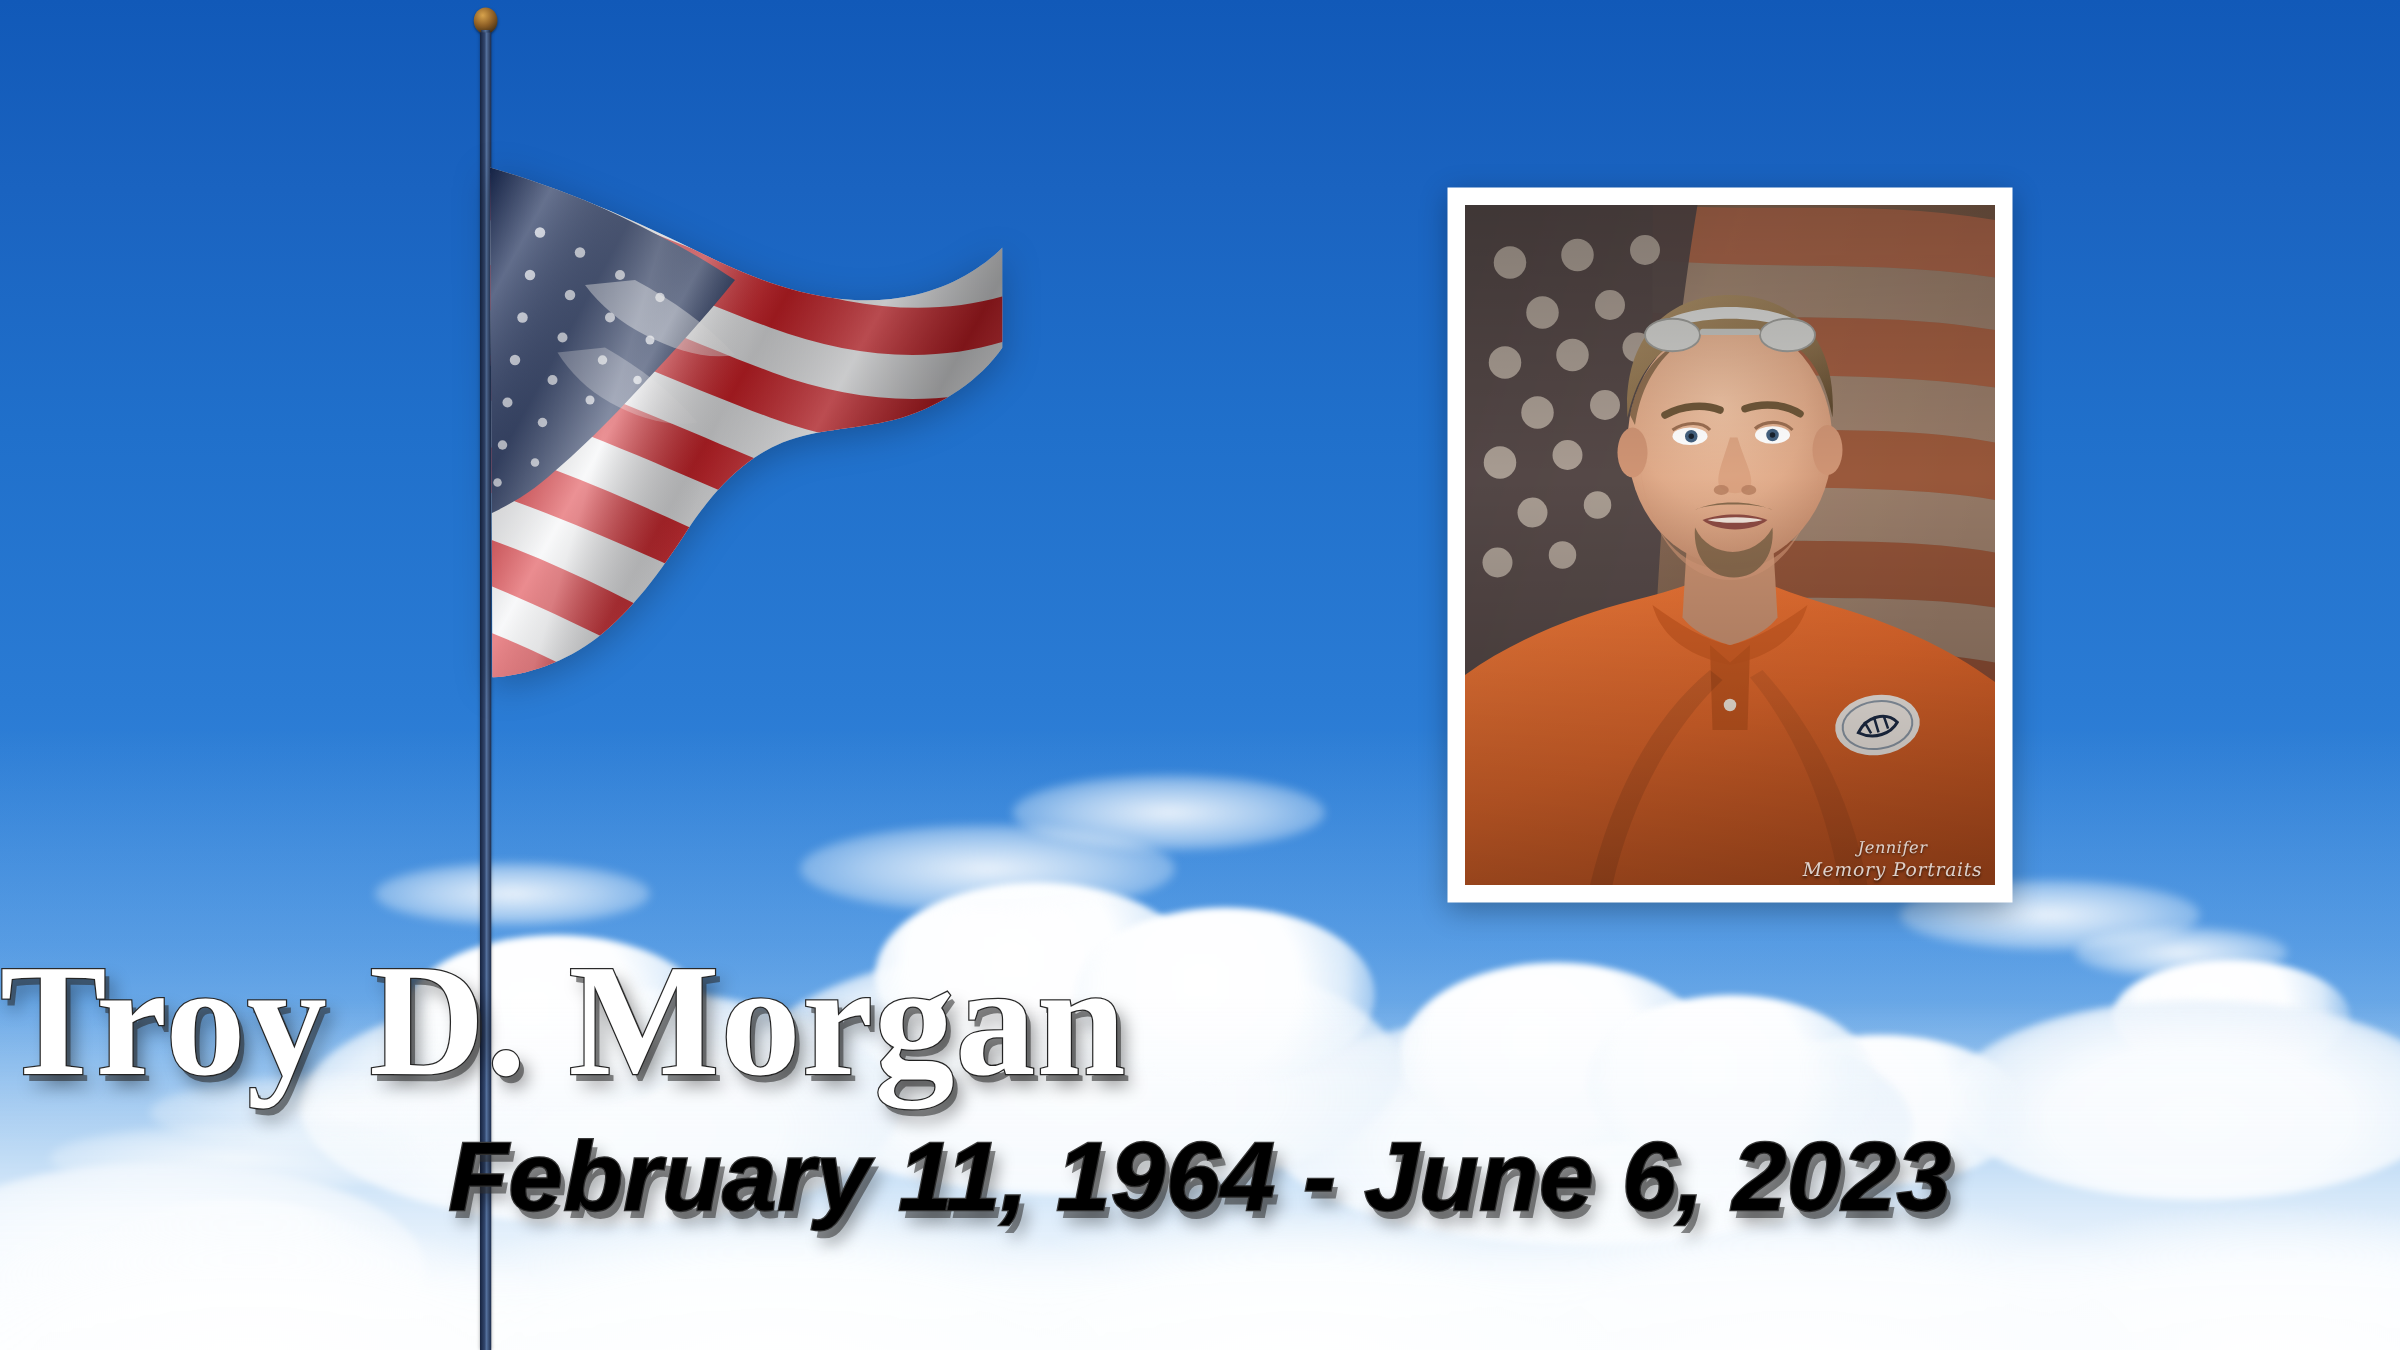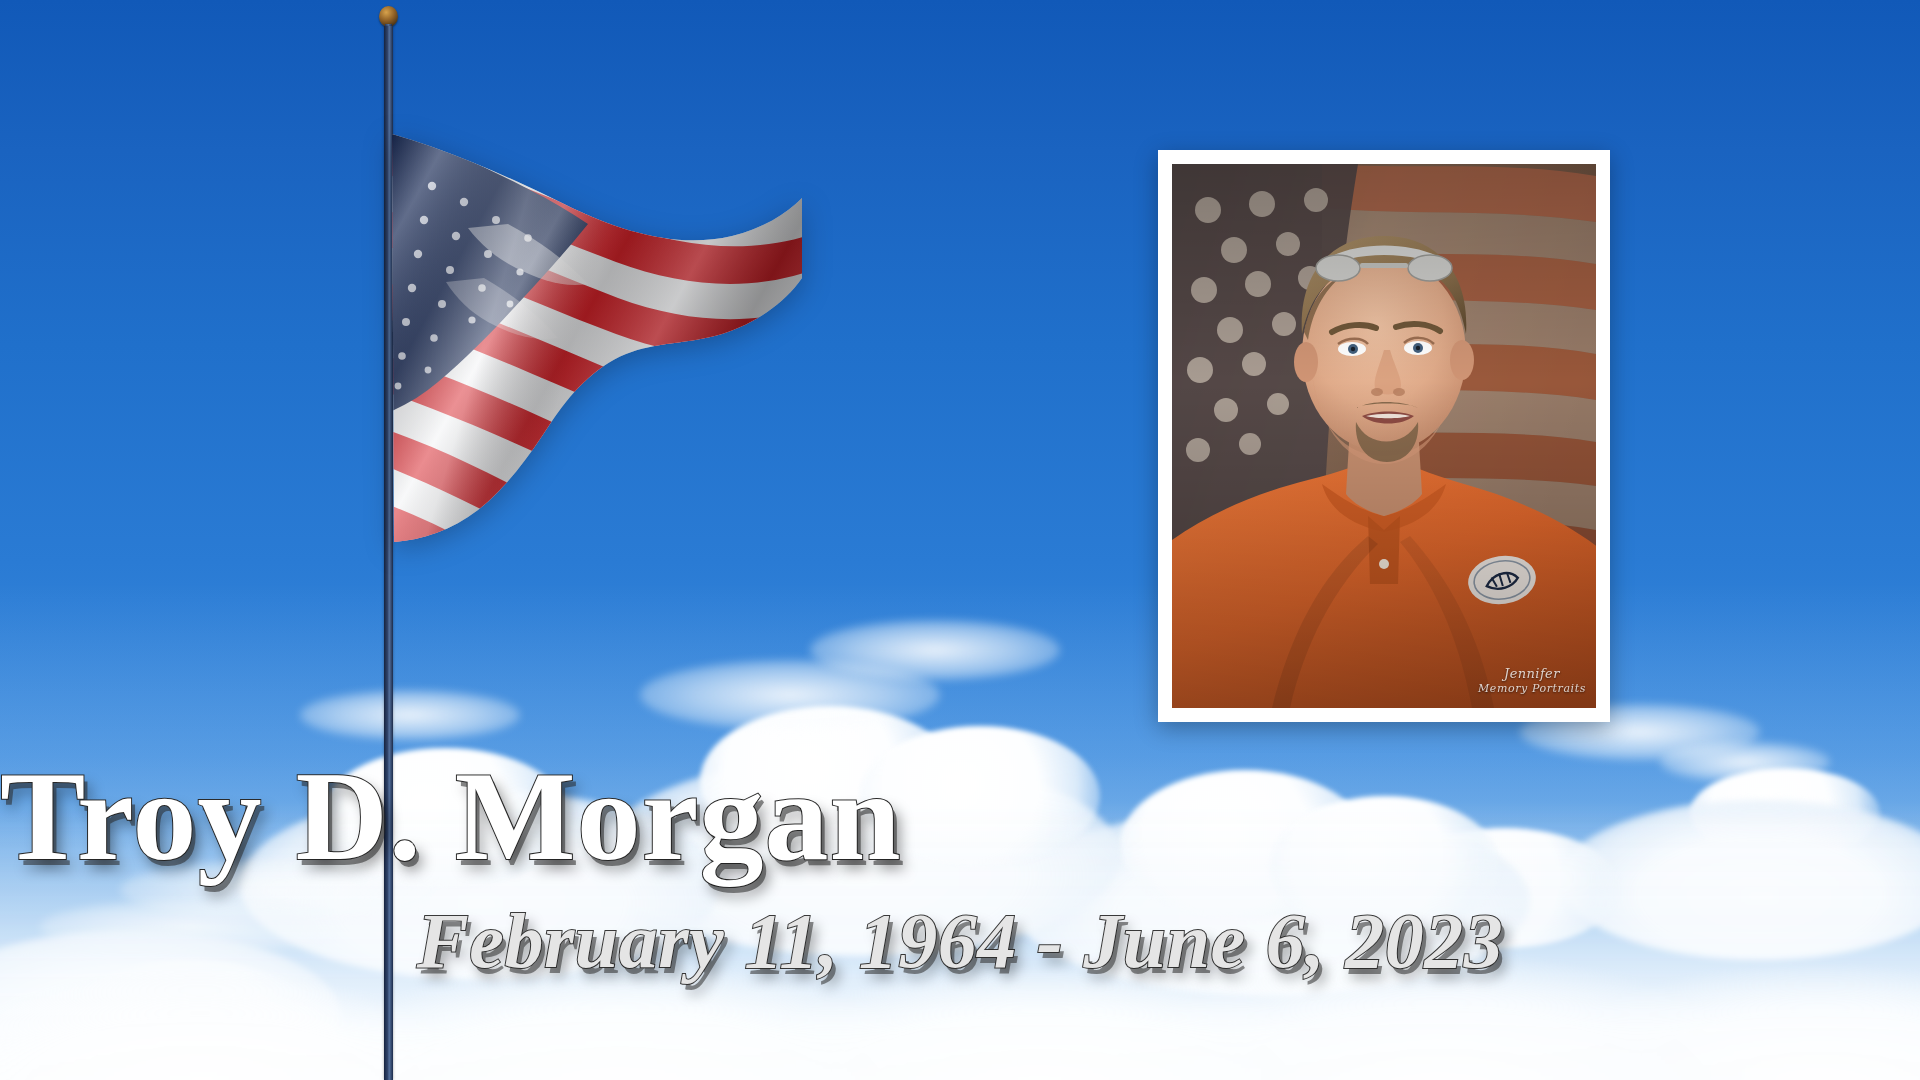--- a/index.html
+++ b/index.html
@@ -132,31 +132,31 @@
     position: relative;
     width: 100%;
     height: 100%;
     overflow: hidden;
     background: #6b4a38;
   }
   .portrait-photo svg { display: block; width: 100%; height: 100%; }
   .photo-watermark {
     position: absolute;
     right: 10px;
-    bottom: 12px;
+    bottom: 2px;
     text-align: center;
     color: rgba(255,255,255,0.78);
     font-family: "DejaVu Serif", serif;
     font-style: italic;
     line-height: 1.25;
     text-shadow: 0 1px 2px rgba(0,0,0,0.6);
     pointer-events: none;
   }
   .wm-1 { font-size: 13px; letter-spacing: 0.4px; }
-  .wm-2 { font-size: 11px; letter-spacing: 0.6px; }
+  .wm-2 { font-size: 15px; letter-spacing: 0.6px; }
 
   
   .name {
     position: absolute;
     left: 0; right: 0;
     top: 752px;
     text-align: left;
     font-family: "Liberation Serif", "DejaVu Serif", serif;
     font-weight: bold;
     font-size: 128px;
@@ -167,26 +167,26 @@
     paint-order: stroke fill;
     text-shadow:
       4px 6px 0 rgba(40,40,40,0.55),
       7px 10px 14px rgba(0,0,0,0.40);
   }
   .dates {
     position: absolute;
     left: 0; right: 0;
     top: 902px;
     text-align: center;
-    font-family: Liberation Serif, serif;
+    font-family: Liberation Sans, sans-serif;
     font-weight: bold;
     font-style: italic;
     font-size: 78px;
     line-height: 1;
-    color: #e5e5e5;
+    color: #000000;
     letter-spacing: 0.5px;
     -webkit-text-stroke: 2px #3a3a3a;
     paint-order: stroke fill;
     text-shadow:
       4px 6px 0 rgba(45,45,45,0.55),
       7px 10px 13px rgba(0,0,0,0.38);
   }
 </style>
 </head>
 <body>

